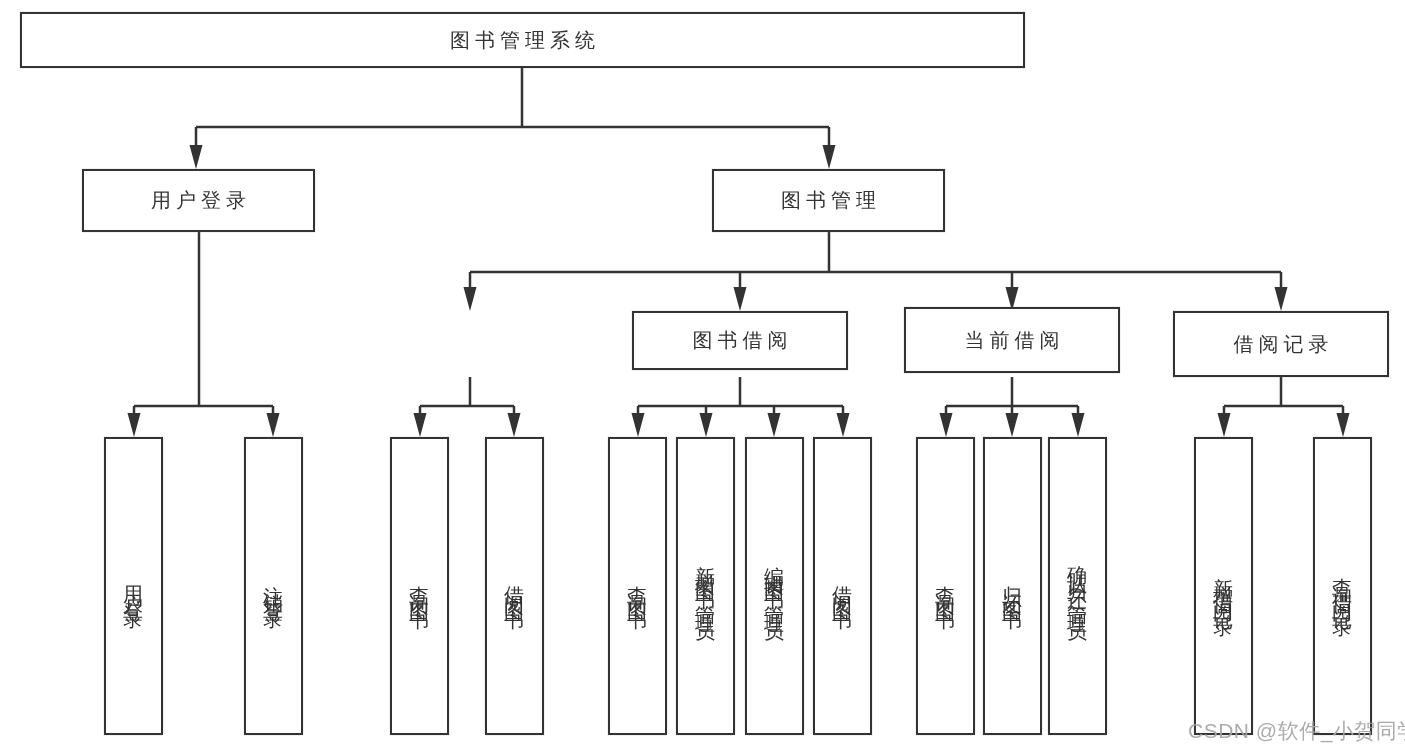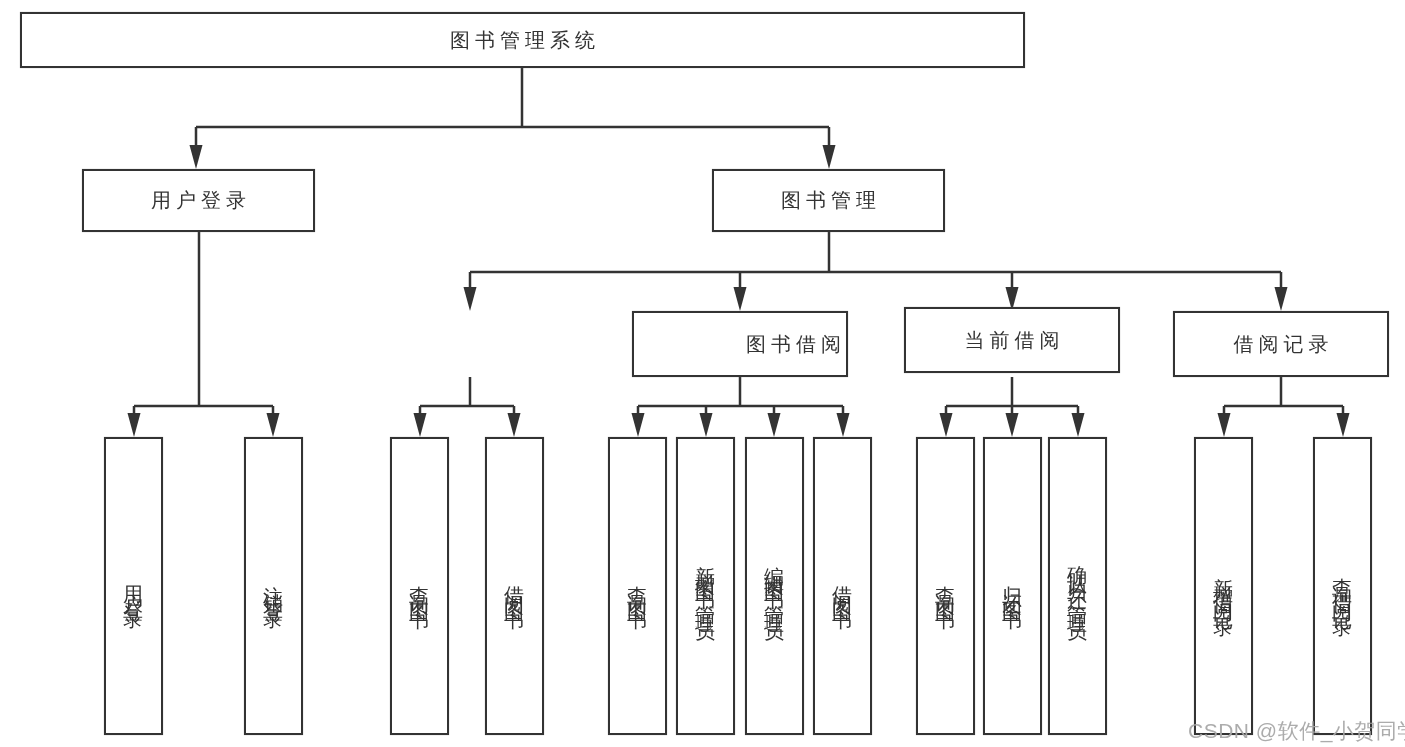--- a/index.html
+++ b/index.html
@@ -111,21 +111,21 @@
     <span class="hlabel">图书管理系统</span>
   </div>
 
   <div class="node" style="left:82px; top:169px; width:233px; height:63px;">
     <span class="hlabel">用户登录</span>
   </div>
   <div class="node" style="left:712px; top:169px; width:233px; height:63px;">
     <span class="hlabel">图书管理</span>
   </div>
 
-  <div class="node" style="left:632px; top:311px; width:216px; height:66px;justify-content:flex-end;">
+  <div class="node" style="left:632px; top:311px; width:216px; height:59px;">
     <span class="hlabel">图书借阅</span>
   </div>
   <div class="node" style="left:904px; top:307px; width:216px; height:66px;">
     <span class="hlabel">当前借阅</span>
   </div>
   <div class="node" style="left:1173px; top:311px; width:216px; height:66px;">
     <span class="hlabel">借阅记录</span>
   </div>
 
   <div class="node" style="left:104px; top:437px; width:59px; height:298px;">

